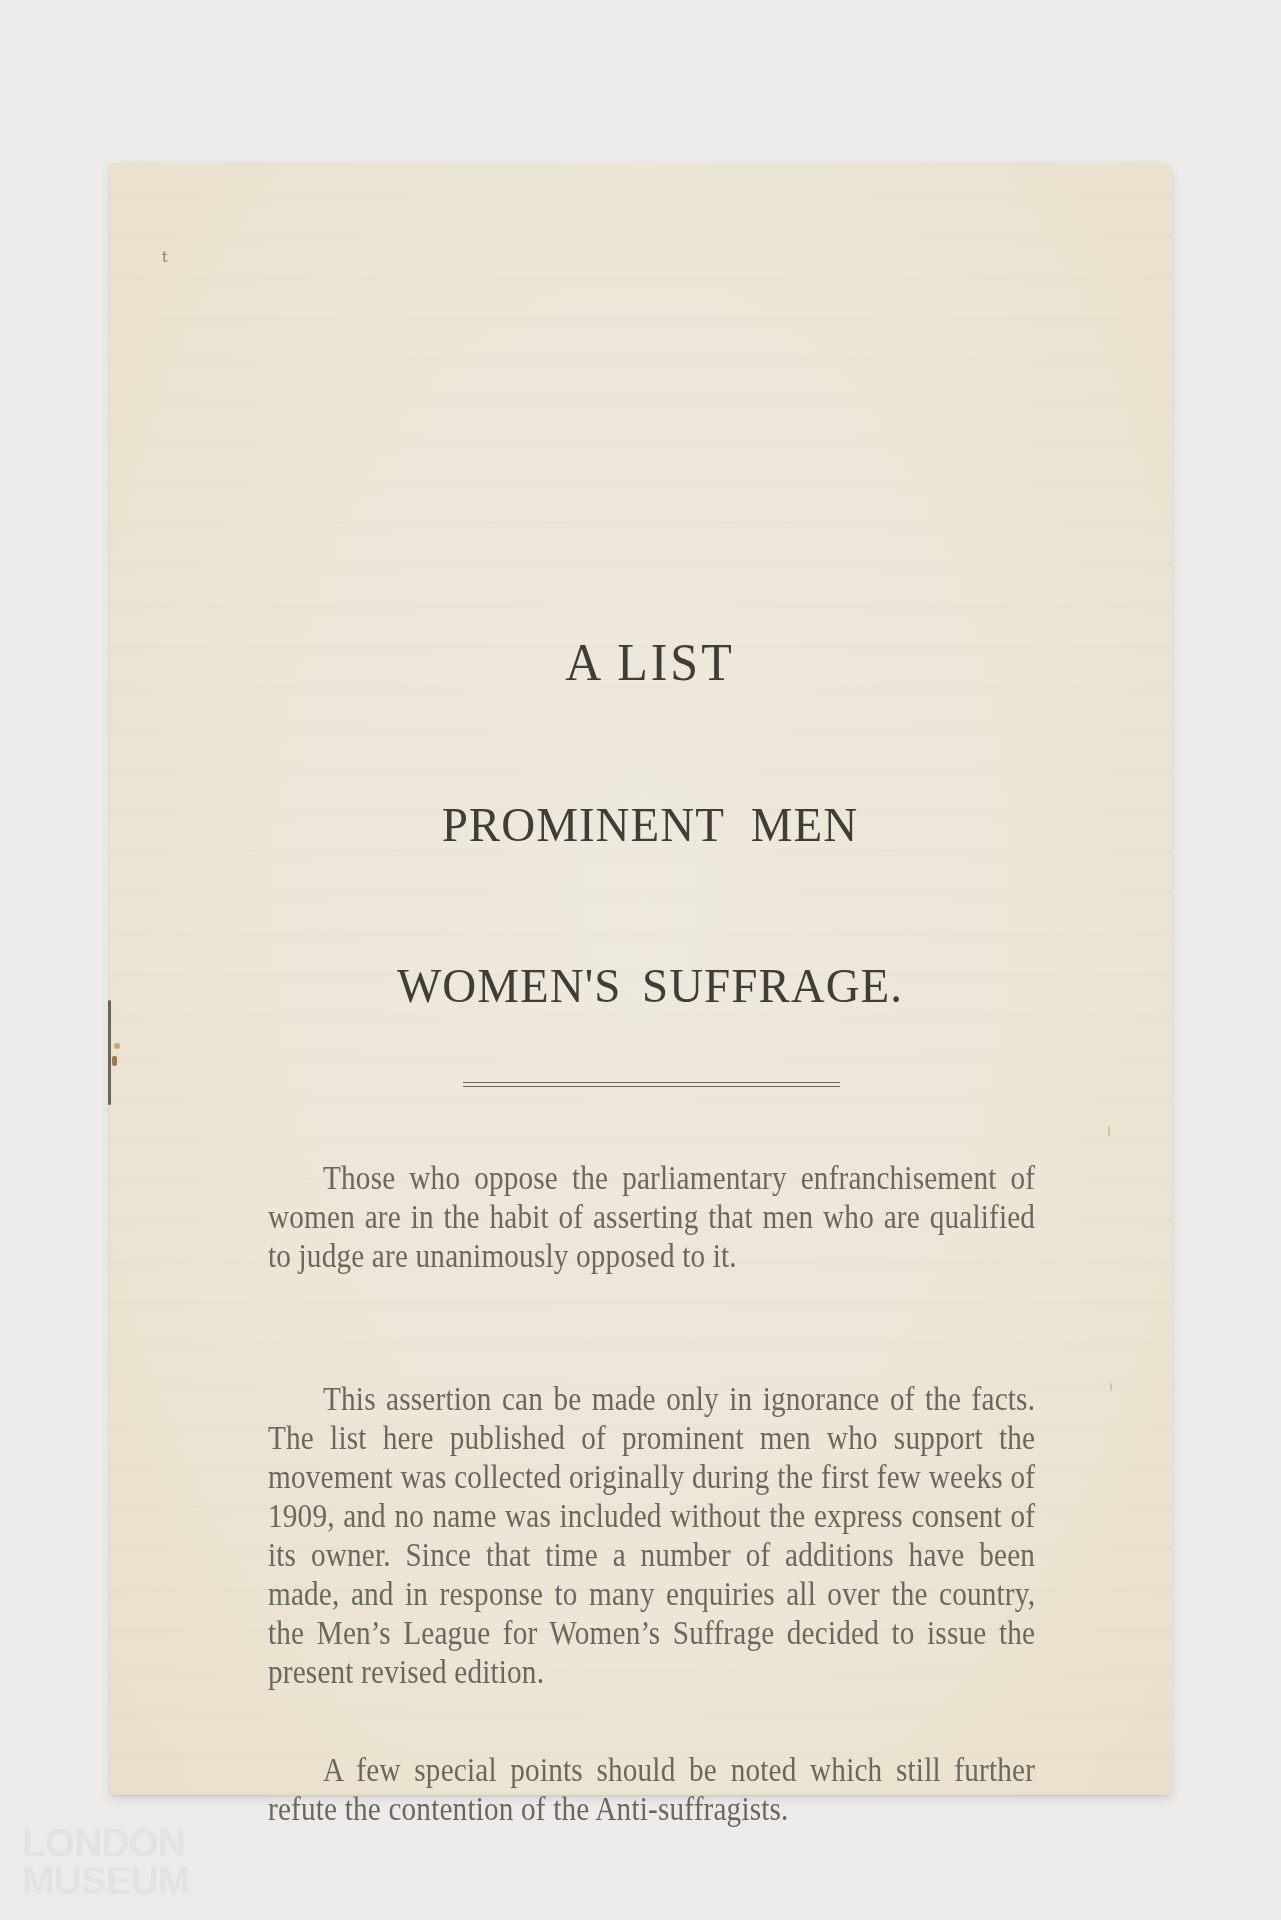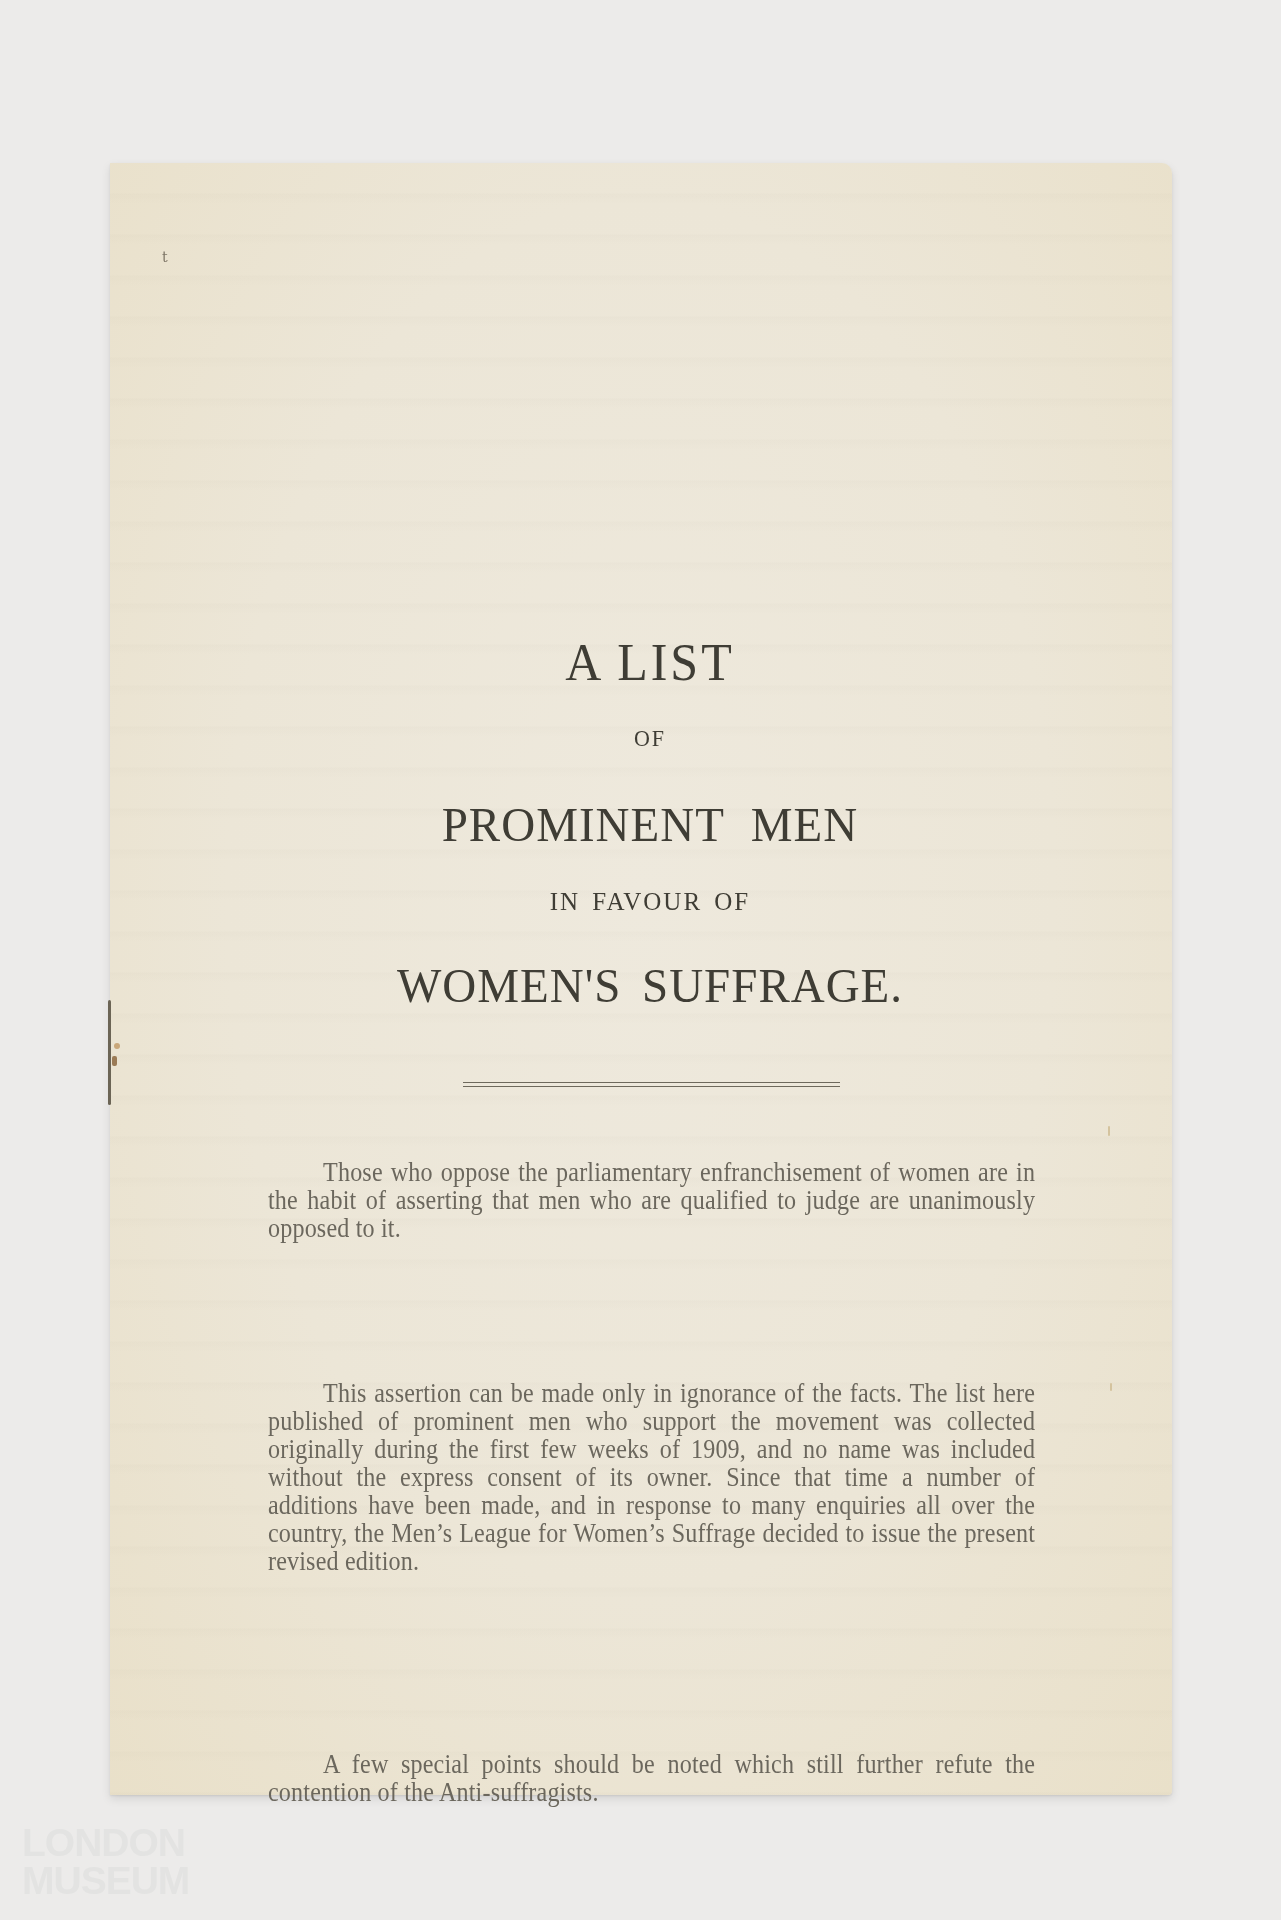--- a/index.html
+++ b/index.html
@@ -102,22 +102,22 @@
       height: 5px;
       border-top: 1.5px solid #6e695c;
       border-bottom: 1.5px solid #6e695c;
       box-sizing: border-box;
     }
     .body-text {
       position: absolute;
       left: 158px;
       width: 767px;
       color: #6b675d;
-      font-size: 28px;
-      line-height: 28px;
+      font-size: 34px;
+      line-height: 39px;
       text-align: justify;
       letter-spacing: 0.2px;
     }
     .body-text p {
       margin: 0 0 38px 0;
       text-indent: 64px;
       transform-origin: left top;
     }
     .body-text .para {
       display: block;
@@ -149,28 +149,22 @@
 
   <div class="edge-mark" style="left:-2px; top:837px; width:3px; height:105px;"></div>
   <div class="edge-mark" style="left:4px; top:880px; width:6px; height:6px; background:#c9a77a; border-radius:50%;"></div>
   <div class="edge-mark" style="left:2px; top:893px; width:5px; height:10px; background:#9a7a55;"></div>
   <div class="edge-mark" style="left:998px; top:963px; width:2px; height:10px; background:#d4c39e;"></div>
   <div class="edge-mark" style="left:1000px; top:1220px; width:2px; height:8px; background:#d4c39e;"></div>
 
   <div class="title-block t-list">
     <span class="txt">A LIST</span>
   </div>
-  <div class="title-block t-of">
-    <span class="txt">OF</span>
-  </div>
   <div class="title-block t-prominent">
     <span class="txt">PROMINENT MEN</span>
-  </div>
-  <div class="title-block t-favour">
-    <span class="txt">IN FAVOUR OF</span>
   </div>
   <div class="title-block t-suffrage">
     <span class="txt">WOMEN'S SUFFRAGE.</span>
   </div>
 
   <div class="rule"></div>
 
   <div class="body-text" style="top:995px;">
     <p>
       <span class="para">Those who oppose the parliamentary enfranchise­ment of women are in the habit of asserting that men who are qualified to judge are unanimously opposed to it.</span>

